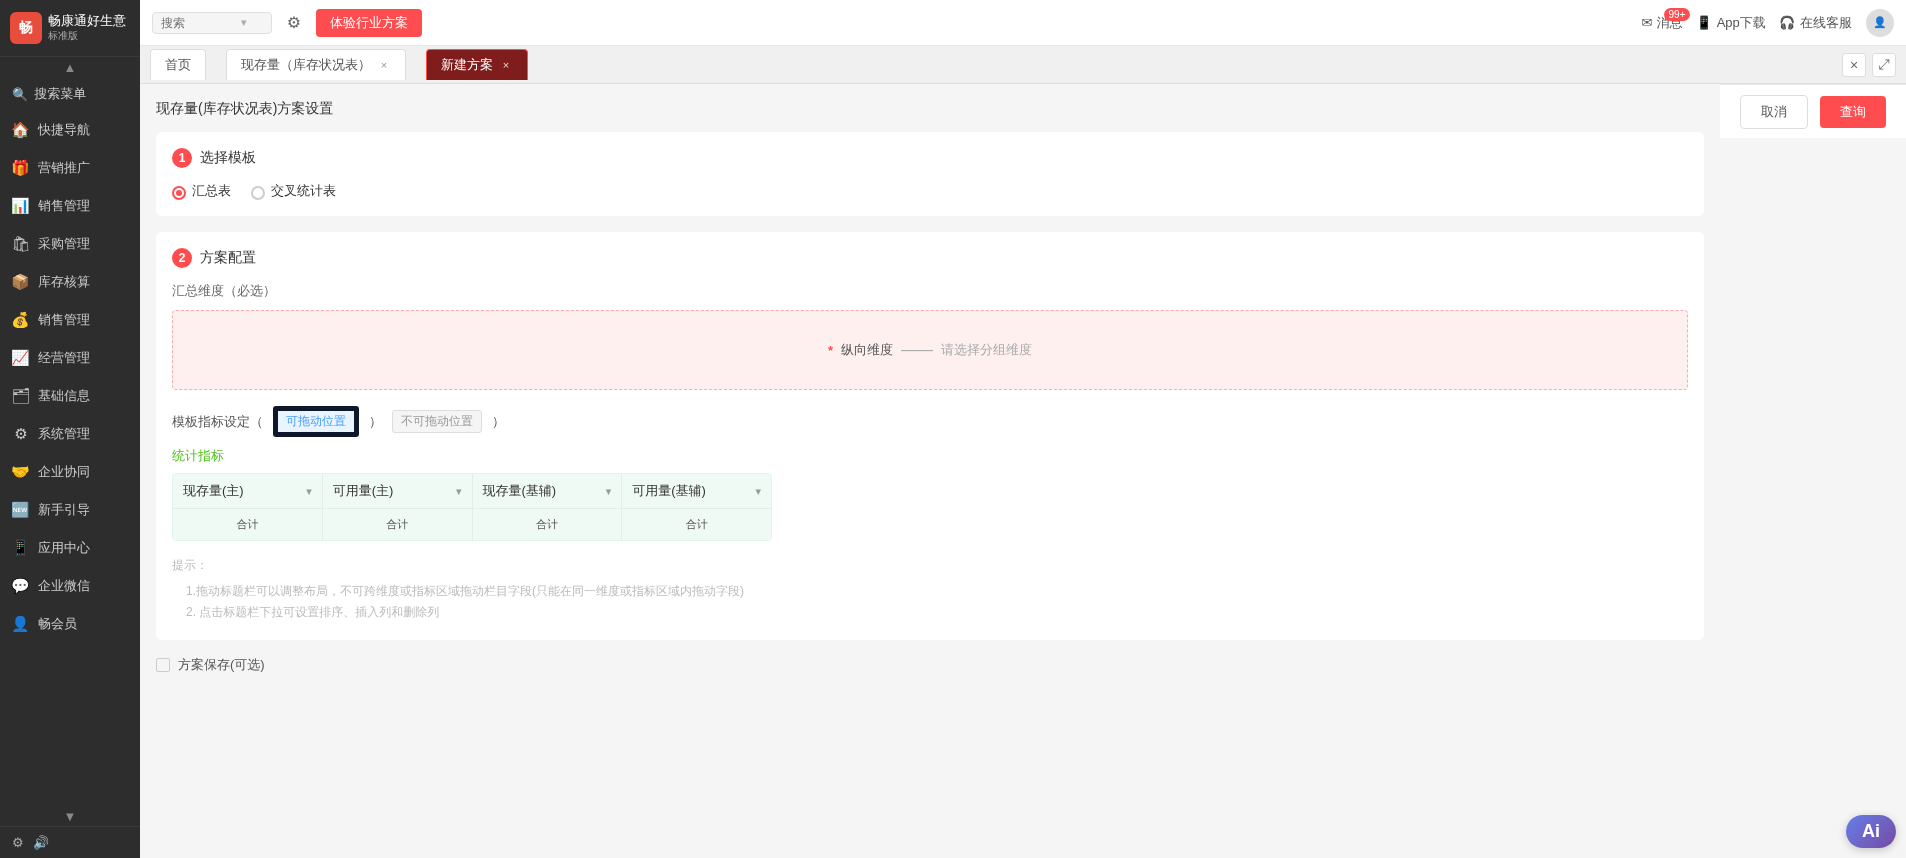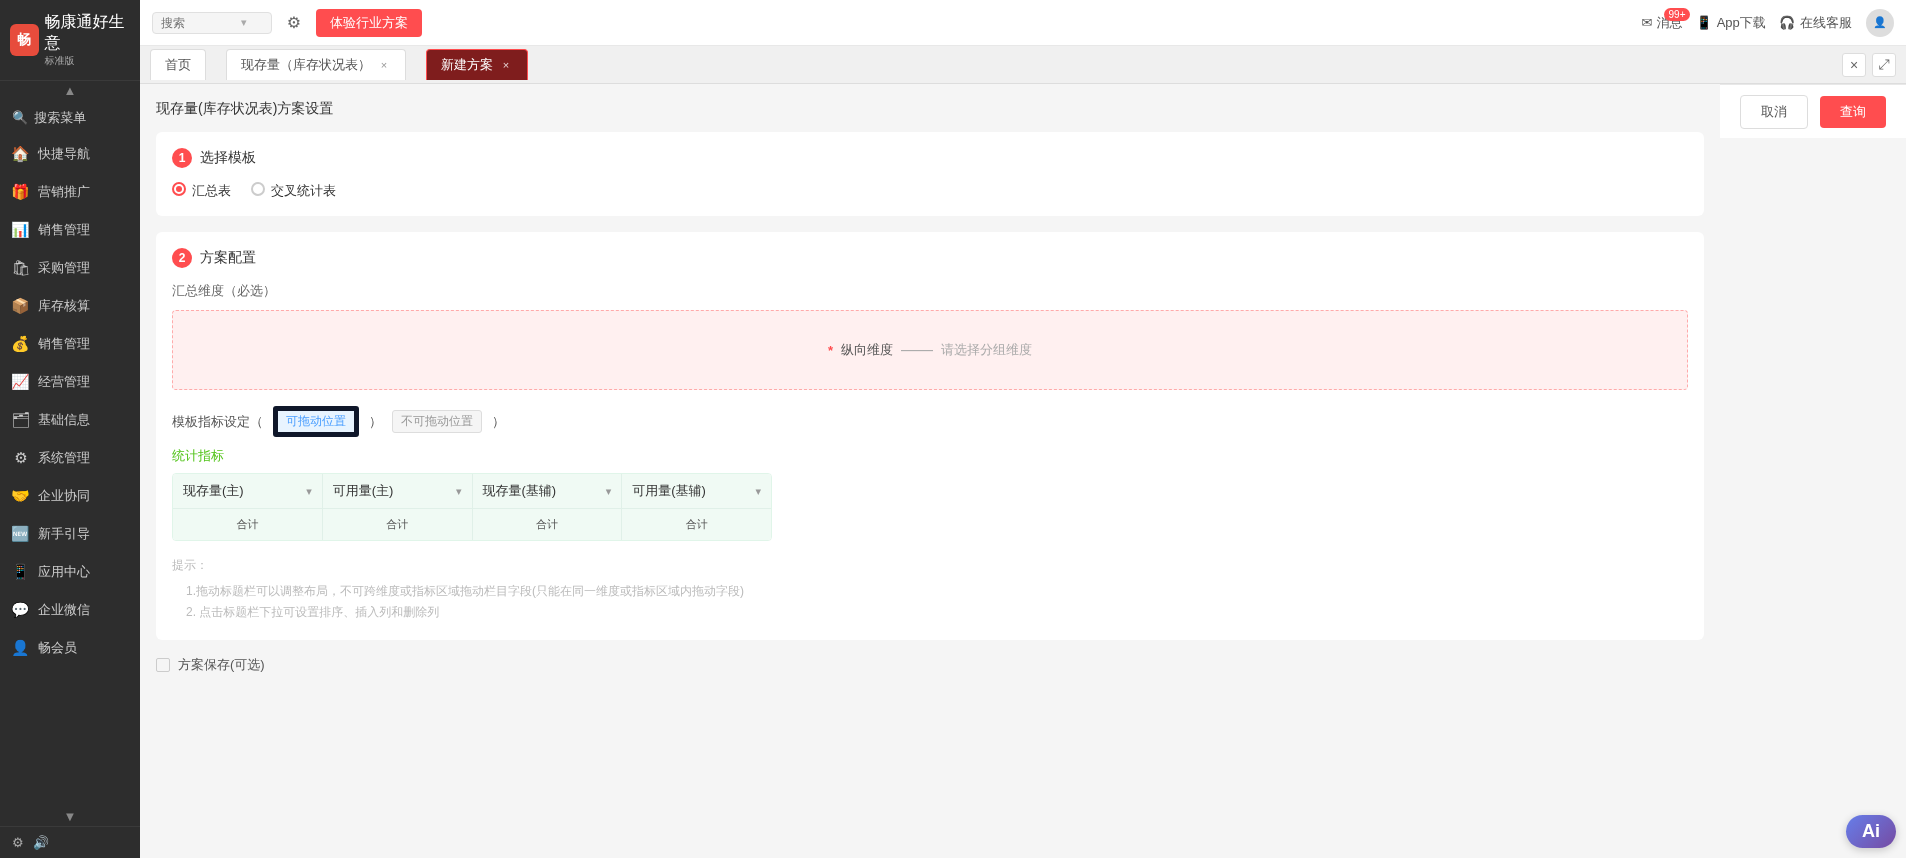--- a/index.html
+++ b/index.html
@@ -22,21 +22,21 @@
       gap: 6px;
       border-bottom: 1px solid #3a3a3a;
     }
     .sidebar-logo-icon {
       width: 32px; height: 32px;
       background: #e74c3c;
       border-radius: 6px;
       display: flex; align-items: center; justify-content: center;
       color: white; font-weight: bold; font-size: 14px;
     }
-    .sidebar-logo-text { font-size: 16px; color: #fff; line-height: 1.3; }
+    .sidebar-logo-text { font-size: 13px; color: #fff; line-height: 1.3; }
     .sidebar-logo-badge { font-size: 10px; color: #aaa; }
 
     .sidebar-scroll { flex: 1; overflow-y: auto; }
     .sidebar-scroll::-webkit-scrollbar { width: 4px; }
     .sidebar-scroll::-webkit-scrollbar-thumb { background: #555; }
 
     .sidebar-search {
       display: flex; align-items: center; gap: 6px;
       padding: 8px 12px; color: #ccc; cursor: pointer;
       font-size: 13px;
@@ -187,21 +187,21 @@
       display: flex; align-items: center; justify-content: center;
       font-size: 12px; font-weight: bold; flex-shrink: 0;
     }
     .step-title { font-size: 14px; font-weight: 500; color: #333; }
 
     
     .radio-group {
       display: flex; align-items: center; gap: 20px;
     }
     .radio-item {
-      display: flex; align-items: flex-start; gap: 6px; cursor: pointer;
+      display: flex; align-items: flex-end; gap: 6px; cursor: pointer;
       font-size: 13px; color: #333;
     }
     .radio-circle {
       width: 14px; height: 14px; border-radius: 50%;
       border: 2px solid #ccc; display: flex; align-items: center; justify-content: center;
     }
     .radio-circle.checked {
       border-color: #ff4d4f;
     }
     .radio-circle.checked::after {

